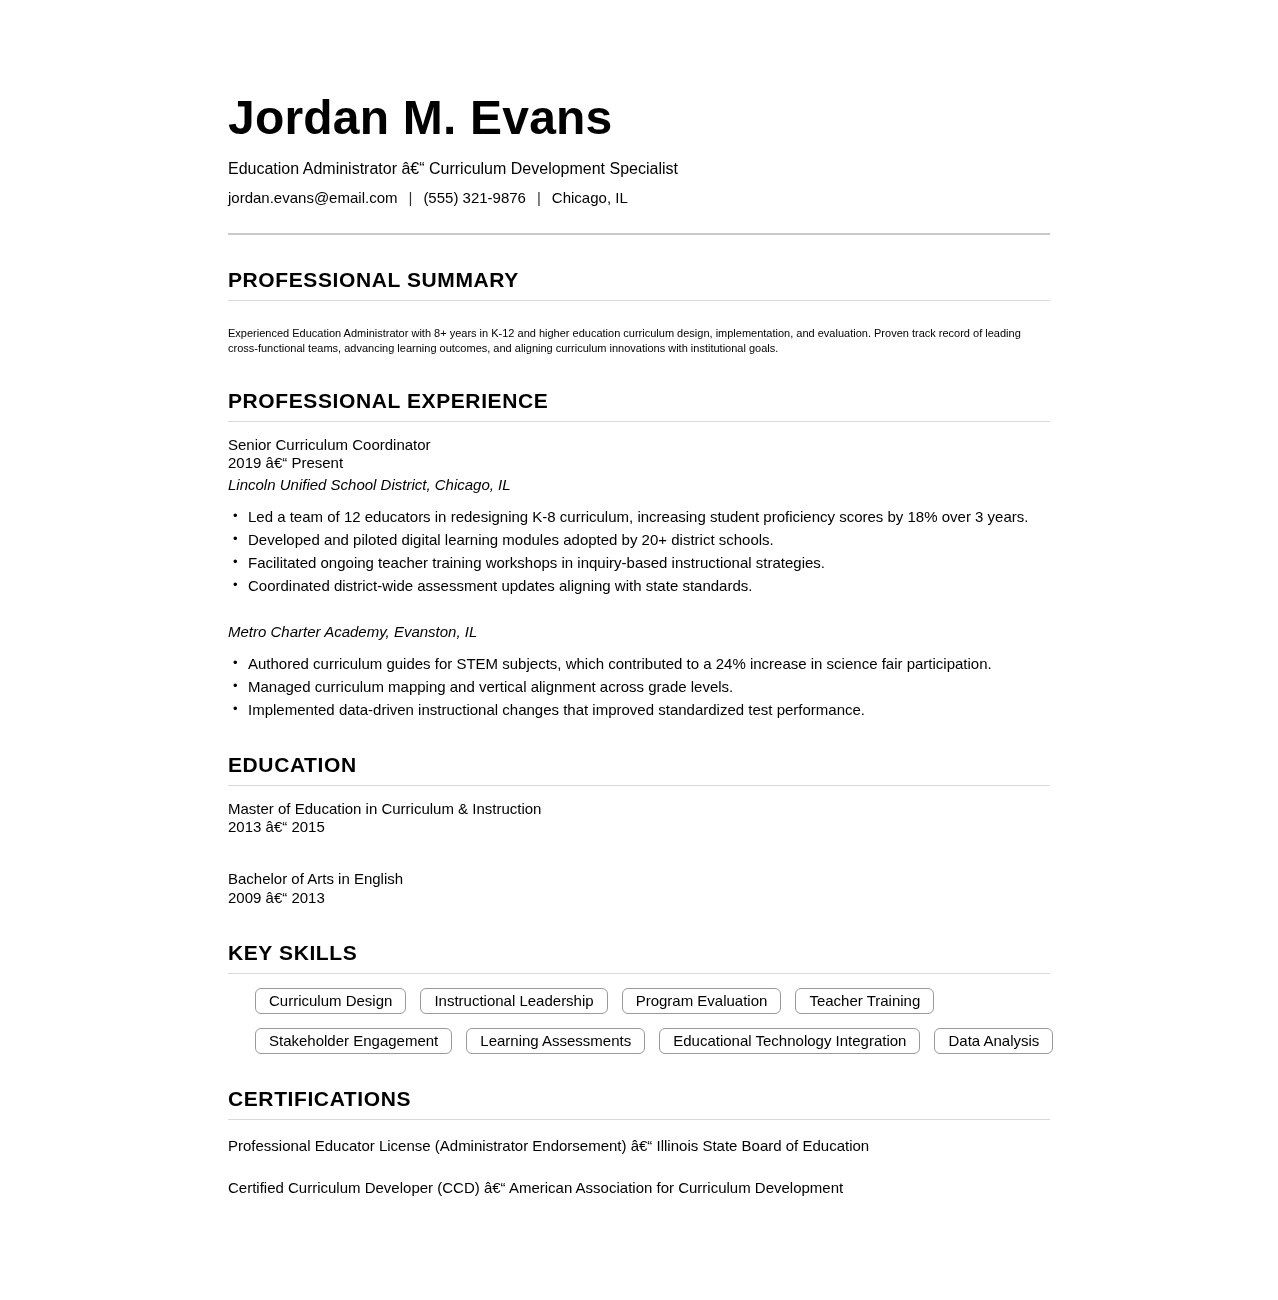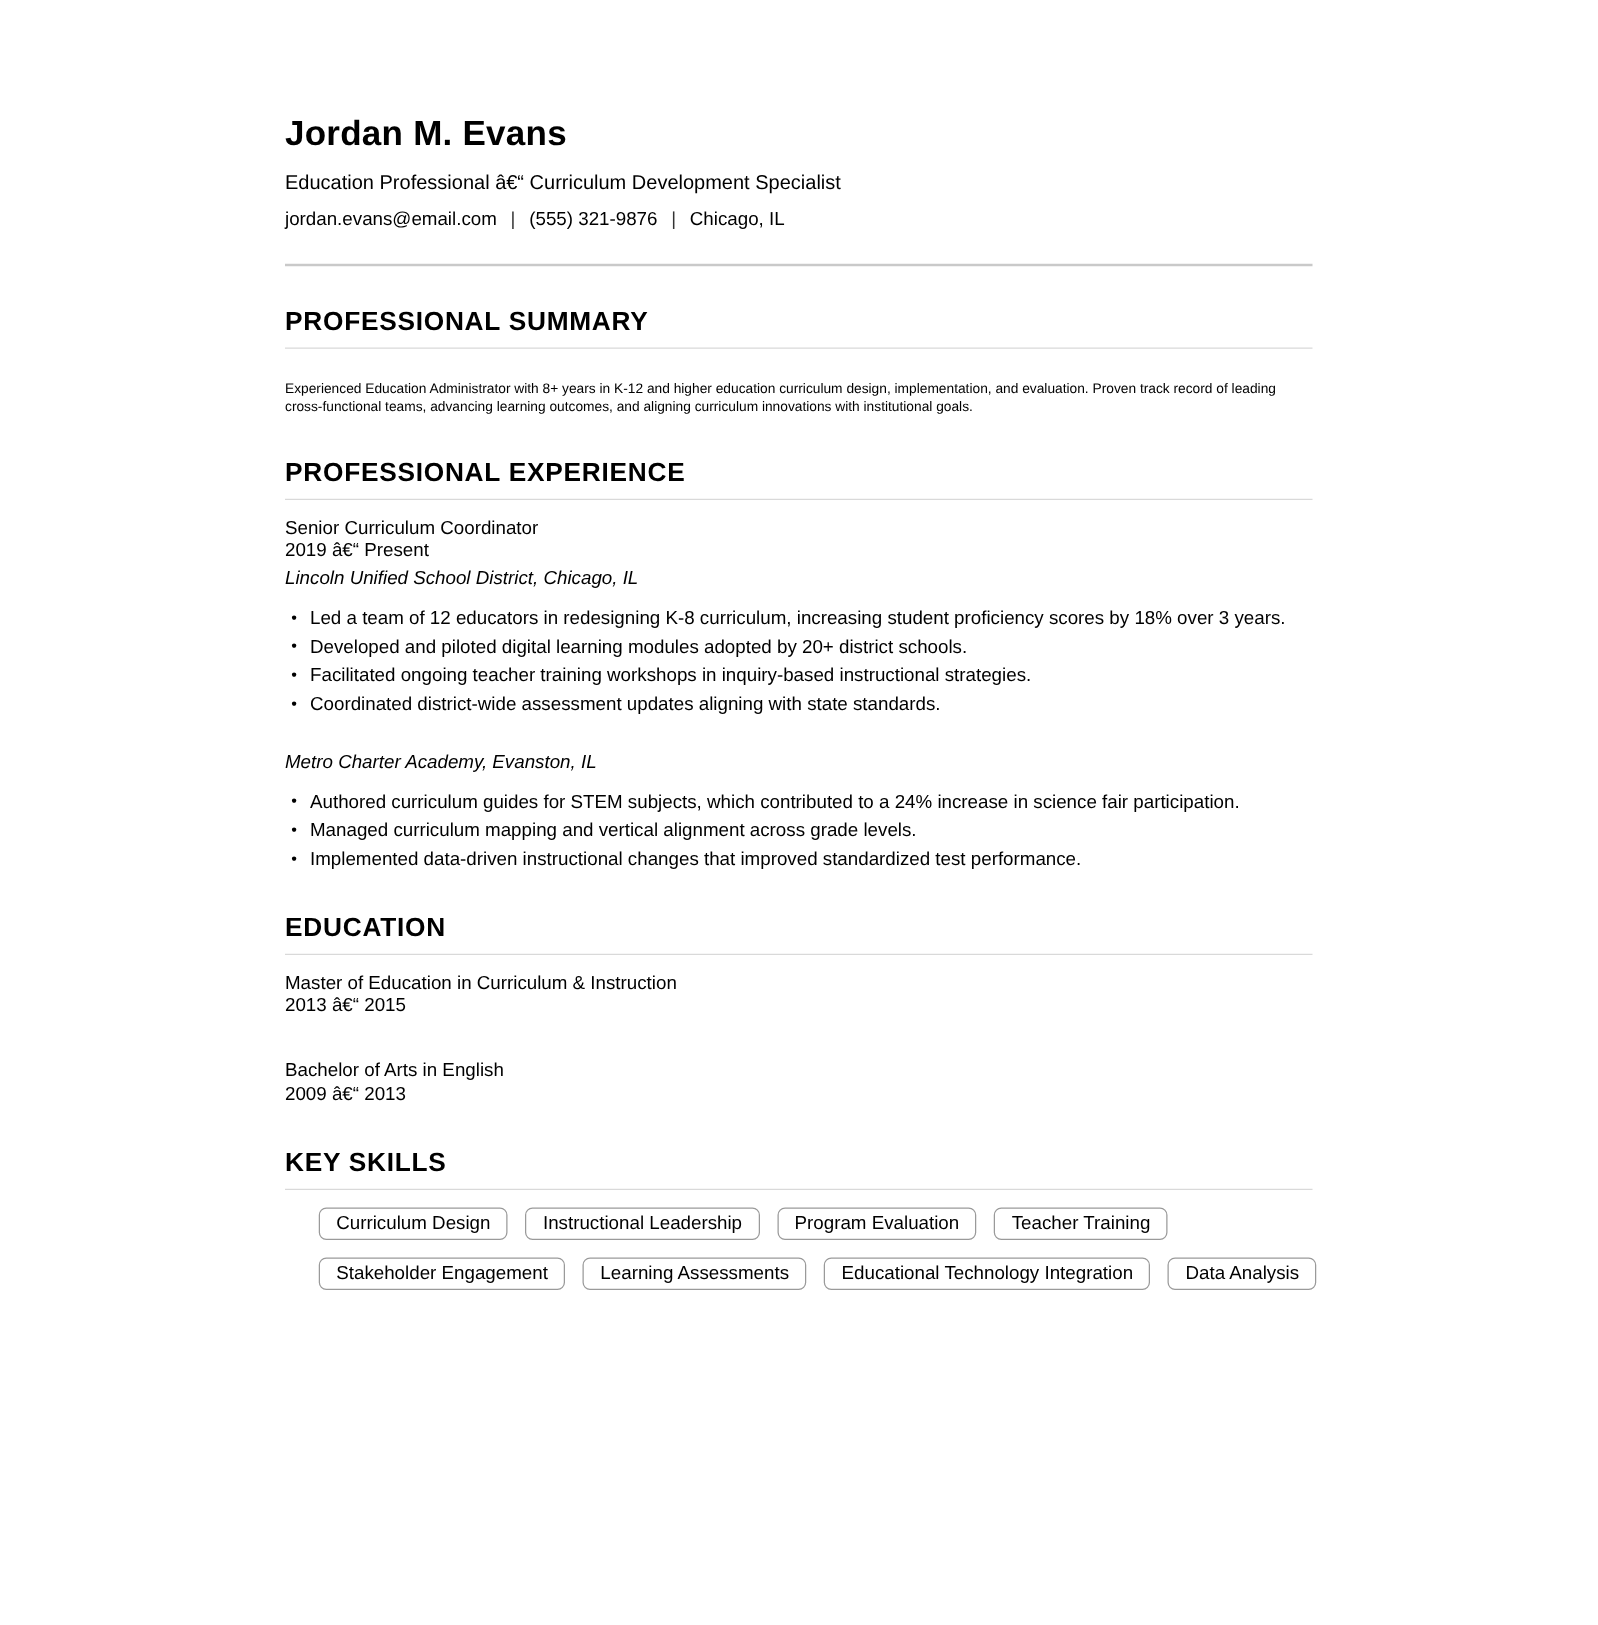--- a/index.html
+++ b/index.html
@@ -11,21 +11,21 @@
     color: #000000;
     overflow: hidden;
   }
   .page {
     width: 822px;
     margin-left: 228px;
     padding-top: 92px;
   }
   
   h1.name {
-    font-size: 28px;
+    font-size: 48px;
     font-weight: bold;
     line-height: 1.1;
     letter-spacing: 0.2px;
   }
   .subtitle {
     margin-top: 14px;
     font-size: 16px;
     line-height: 1.3;
   }
   .contact {
@@ -115,21 +115,21 @@
   }
   .cert-item + .cert-item { margin-top: 21px; }
 </style>
 </head>
 <body>
 
 <div class="page">
 
   <header>
     <h1 class="name">Jordan M. Evans</h1>
-    <p class="subtitle">Education Professional â€“ Curriculum Development Specialist</p>
+    <p class="subtitle">Education Administrator â€“ Curriculum Development Specialist</p>
     <p class="contact">
       <span>jordan.evans@email.com</span><span class="sep">|</span><span>(555) 321-9876</span><span class="sep">|</span><span>Chicago, IL</span>
     </p>
     <div class="top-rule"></div>
   </header>
 
   <section>
     <h2 class="sec-heading">PROFESSIONAL SUMMARY</h2>
     <p class="body-text">Experienced Education Administrator with 8+ years in K-12 and higher education curriculum design, implementation, and evaluation. Proven track record of leading cross-functional teams, advancing learning outcomes, and aligning curriculum innovations with institutional goals.</p>
   </section>
@@ -188,14 +188,19 @@
       <span class="pill">Teacher Training</span>
     </div>
     <div class="pill-row">
       <span class="pill">Stakeholder Engagement</span>
       <span class="pill">Learning Assessments</span>
       <span class="pill">Educational Technology Integration</span>
       <span class="pill">Data Analysis</span>
     </div>
   </section>
 
+  <section>
+    <h2 class="sec-heading">CERTIFICATIONS</h2>
+    <p class="cert-item">Professional Educator License (Administrator Endorsement) â€“ Illinois State Board of Education</p>
+    <p class="cert-item">Certified Curriculum Developer (CCD) â€“ American Association for Curriculum Development</p>
+  </section>
 
 </div>
 
 </body></html>

